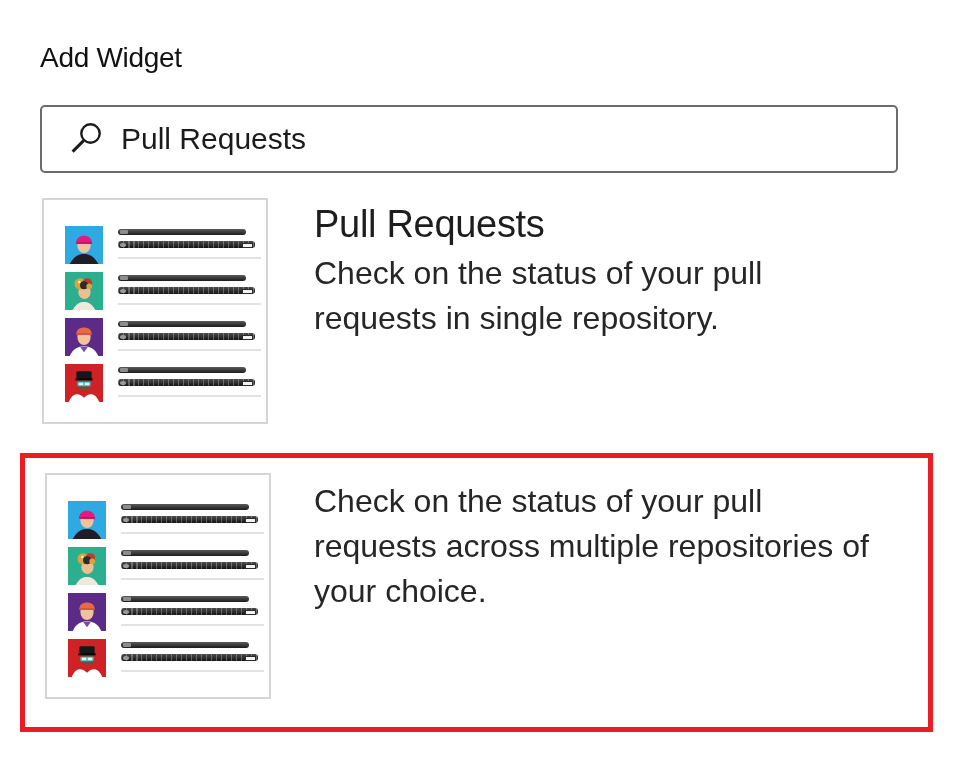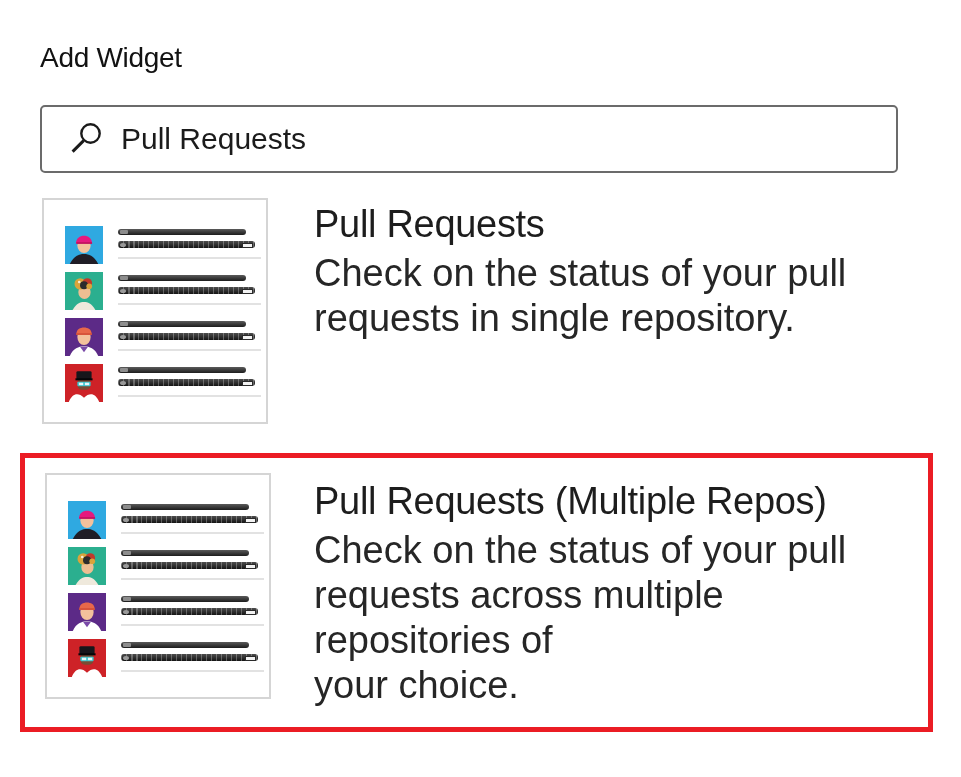--- a/index.html
+++ b/index.html
@@ -79,21 +79,21 @@
   }
   .separator{width:143px;height:2px;background:var(--separator);margin-top:9px;}
 
   .card-text{margin-left:46px;padding-top:4px;}
   .card-2 .card-text{margin-left:43px;padding-top:6px;}
   .card-title{
     font-size:38px;font-weight:300;letter-spacing:-0.3px;color:#1d1d1d;
     line-height:44px;margin:0 0 5px 0;
   }
   .card-desc{
-    font-size:38px;font-weight:300;color:#262626;line-height:45px;
+    font-size:32px;font-weight:300;color:#262626;line-height:45px;
     white-space:pre-line;margin:0;
   }
 </style>
 </head>
 <body>
 
 <div class="page-title">Add Widget</div>
 
 <div class="search-box">
   <svg class="search-icon" viewBox="0 0 36 36" fill="none">
@@ -253,19 +253,18 @@
             </svg>
           </span>
           <div class="lines">
             <div class="bar1"></div>
             <div class="bar2"></div>
             <div class="separator"></div>
           </div>
         </div>
       </div>
     <div class="card-text">
-      <h2 class="card-title">Pull Requests (Multiple Repos)</h2>
       <p class="card-desc">Check on the status of your pull
 requests across multiple repositories of
 your choice.</p>
     </div>
   </div>
 </div>
 
 </body></html>

